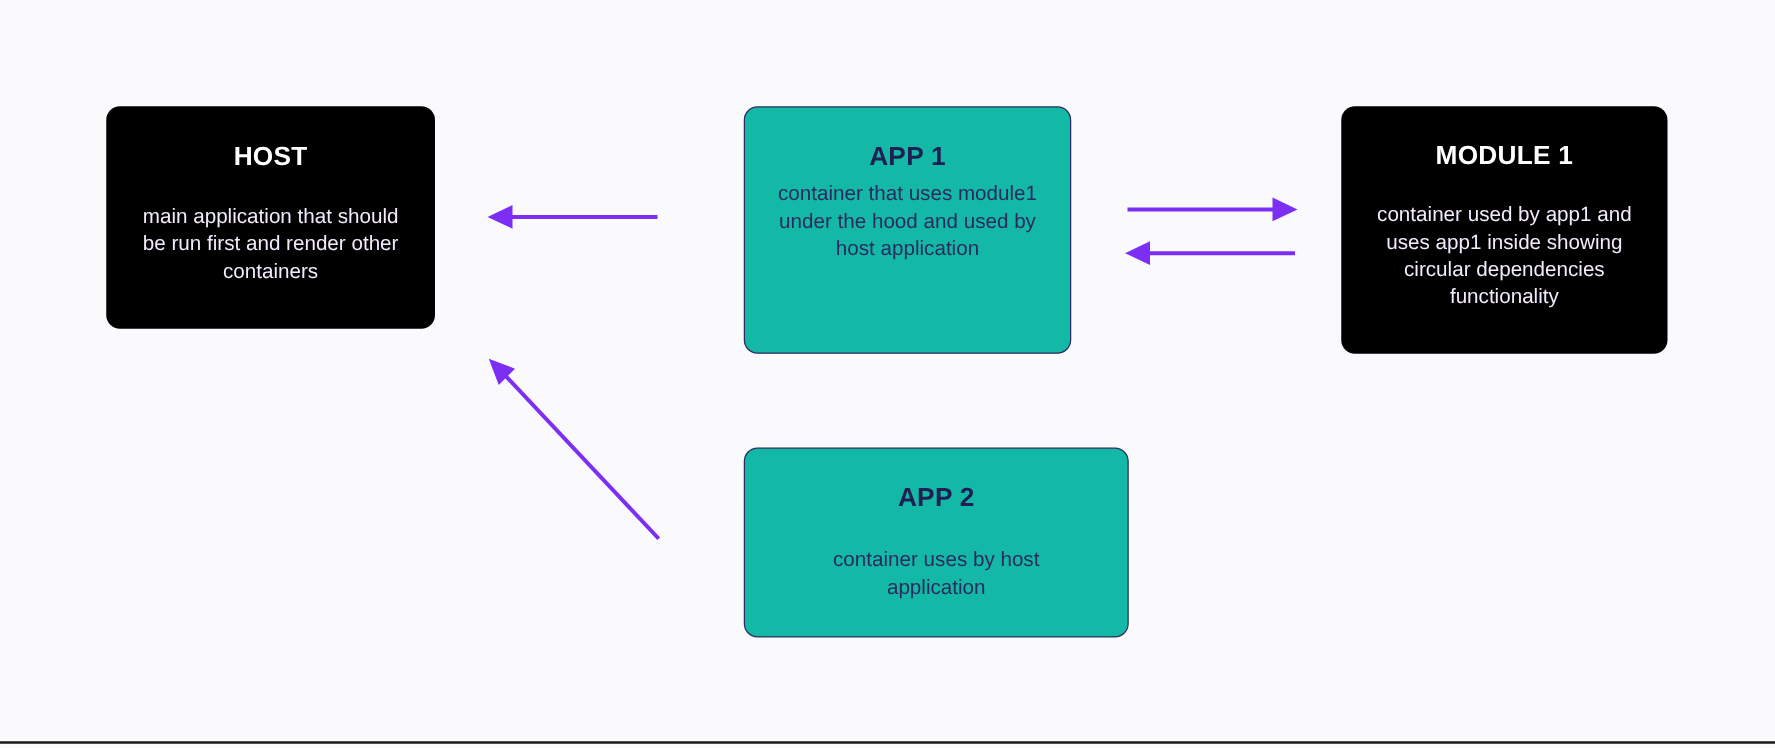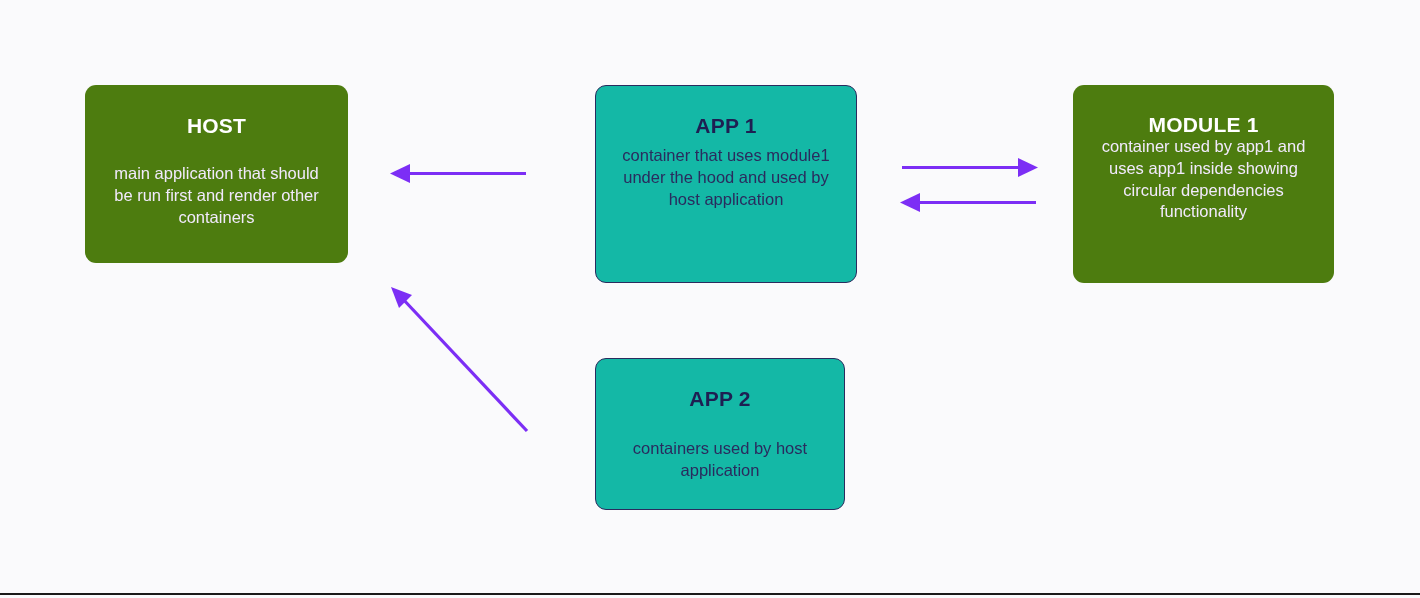--- a/index.html
+++ b/index.html
@@ -33,22 +33,23 @@
     letter-spacing: 0.2px;
     line-height: 1.1;
   }
   .node .desc {
     font-size: 16.5px;
     line-height: 1.32;
   }
 
   
   .node.filled {
-    background: #4d7c0f;
+    background: #000000;
     border: none;
+    text-decoration: underline;
   }
   .node.filled .title { color: #ffffff; }
   .node.filled .desc  { color: #f2eafd; }
 
   
   .node.outlined {
     background: #14b8a6;
     border: 1.6px solid #2a2b5e;
   }
   .node.outlined .title { color: #1e1f52; }
@@ -64,24 +65,24 @@
   #node-app1 {
     left: 595px; top: 85px; width: 262px; height: 198px;
     padding-top: 28px;
   }
   #node-app1 .desc { margin-top: 8px; width: 212px; }
 
   #node-module1 {
     left: 1073px; top: 85px; width: 261px; height: 198px;
     padding-top: 28px;
   }
-  #node-module1 .desc { width: 240px; }
+  #node-module1 .desc { margin-top: 26px; width: 240px; }
 
   #node-app2 {
-    left: 595px; top: 358px; width: 250px; height: 152px;
+    left: 595px; top: 358px; width: 308px; height: 152px;
     padding-top: 28px;
   }
   #node-app2 .desc { margin-top: 28px; width: 210px; }
 
   
   .connector {
     position: absolute;
     overflow: visible;
   }
   #conn-app1-to-host  { left: 386px;  top: 158px; width: 146px; height: 32px; }
@@ -114,21 +115,21 @@
     <div class="desc">container that uses module1 under the hood and used by host application</div>
   </div>
 
   <div class="node filled" id="node-module1">
     <div class="title">MODULE 1</div>
     <div class="desc">container used by app1 and uses app1 inside showing circular dependencies functionality</div>
   </div>
 
   <div class="node outlined" id="node-app2">
     <div class="title">APP 2</div>
-    <div class="desc">containers used by host application</div>
+    <div class="desc">container uses by host application</div>
   </div>
 
   <svg class="connector" id="conn-app1-to-host" width="146" height="32">
     <line x1="140" y1="15.5" x2="20" y2="15.5" stroke="#7c2ef5" stroke-width="3.2"></line>
     <polygon points="4,15.5 24,6 24,25" fill="#7c2ef5"></polygon>
   </svg>
 
   <svg class="connector" id="conn-app1-to-mod1" width="146" height="32">
     <line x1="6" y1="15.5" x2="126" y2="15.5" stroke="#7c2ef5" stroke-width="3.2"></line>
     <polygon points="142,15.5 122,6 122,25" fill="#7c2ef5"></polygon>

